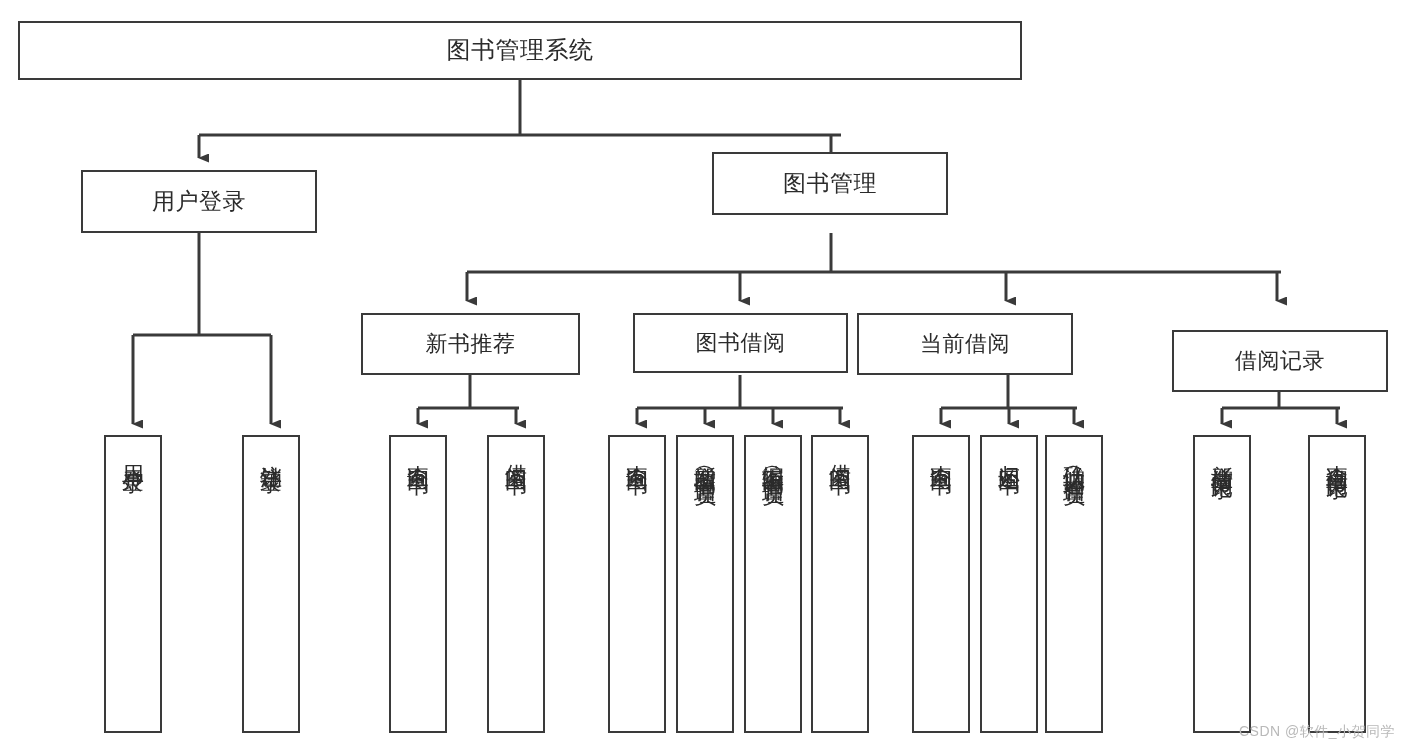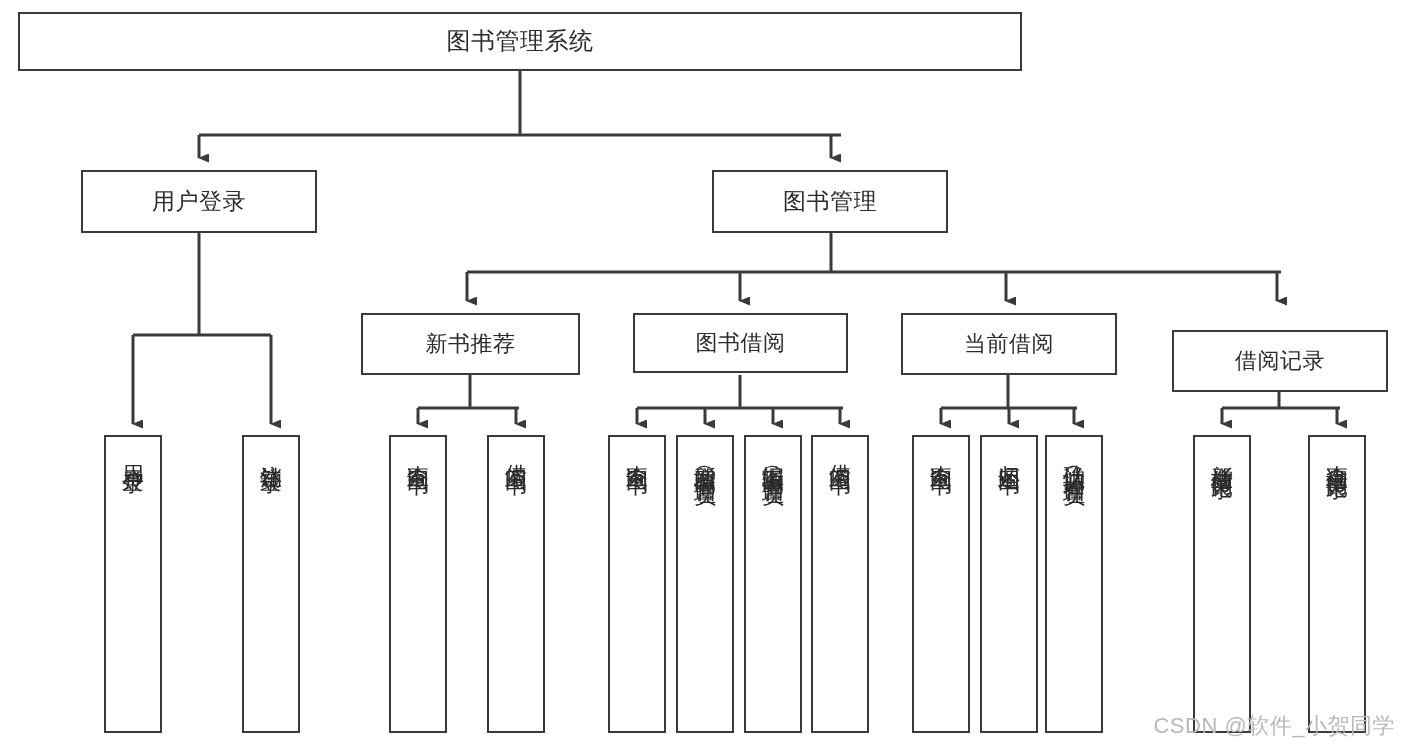--- a/index.html
+++ b/index.html
@@ -60,21 +60,21 @@
     writing-mode: vertical-rl;
     text-orientation: upright;
     letter-spacing: 3px;
     line-height: 1.0;
     max-height: 100%;
   }
   #watermark {
     position: absolute;
     right: 10px;
     bottom: 6px;
-    font-size: 22px;
+    font-size: 14px;
     color: #b9b9b9;
     white-space: nowrap;
     letter-spacing: 0.5px;
   }
 </style>
 </head>
 <body>
 
 <div id="diagram-canvas">
 
@@ -121,38 +121,38 @@
       <path d="M 1009,408 L 1009,424" marker-end="url(#arrowhead)"></path>
       <path d="M 1074,408 L 1074,424" marker-end="url(#arrowhead)"></path>
 
       <path d="M 1279,375 L 1279,408"></path>
       <path d="M 1222,408 L 1340,408"></path>
       <path d="M 1222,408 L 1222,424" marker-end="url(#arrowhead)"></path>
       <path d="M 1337,408 L 1337,424" marker-end="url(#arrowhead)"></path>
     </g>
   </svg>
 
-  <div class="node root" style="left:18px; top:12px; width:1004px; height:59px;">
+  <div class="node root" style="left:18px; top:21px; width:1004px; height:59px;">
     <span class="label">图书管理系统</span>
   </div>
 
   <div class="node level2" style="left:81px; top:170px; width:236px; height:63px;">
     <span class="label">用户登录</span>
   </div>
-  <div class="node level2" style="left:712px; top:170px; width:236px; height:63px;">
+  <div class="node level2" style="left:712px; top:152px; width:236px; height:63px;">
     <span class="label">图书管理</span>
   </div>
 
   <div class="node level3" style="left:361px; top:313px; width:219px; height:62px;">
     <span class="label">新书推荐</span>
   </div>
   <div class="node level3" style="left:633px; top:313px; width:215px; height:60px;">
     <span class="label">图书借阅</span>
   </div>
-  <div class="node level3" style="left:901px; top:313px; width:216px; height:62px;">
+  <div class="node level3" style="left:857px; top:313px; width:216px; height:62px;">
     <span class="label">当前借阅</span>
   </div>
   <div class="node level3" style="left:1172px; top:330px; width:216px; height:62px;">
     <span class="label">借阅记录</span>
   </div>
 
   <div class="node leaf" style="left:104px; top:435px; width:58px; height:298px;">
     <span class="label">用户登录</span>
   </div>
   <div class="node leaf" style="left:242px; top:435px; width:58px; height:298px;">

